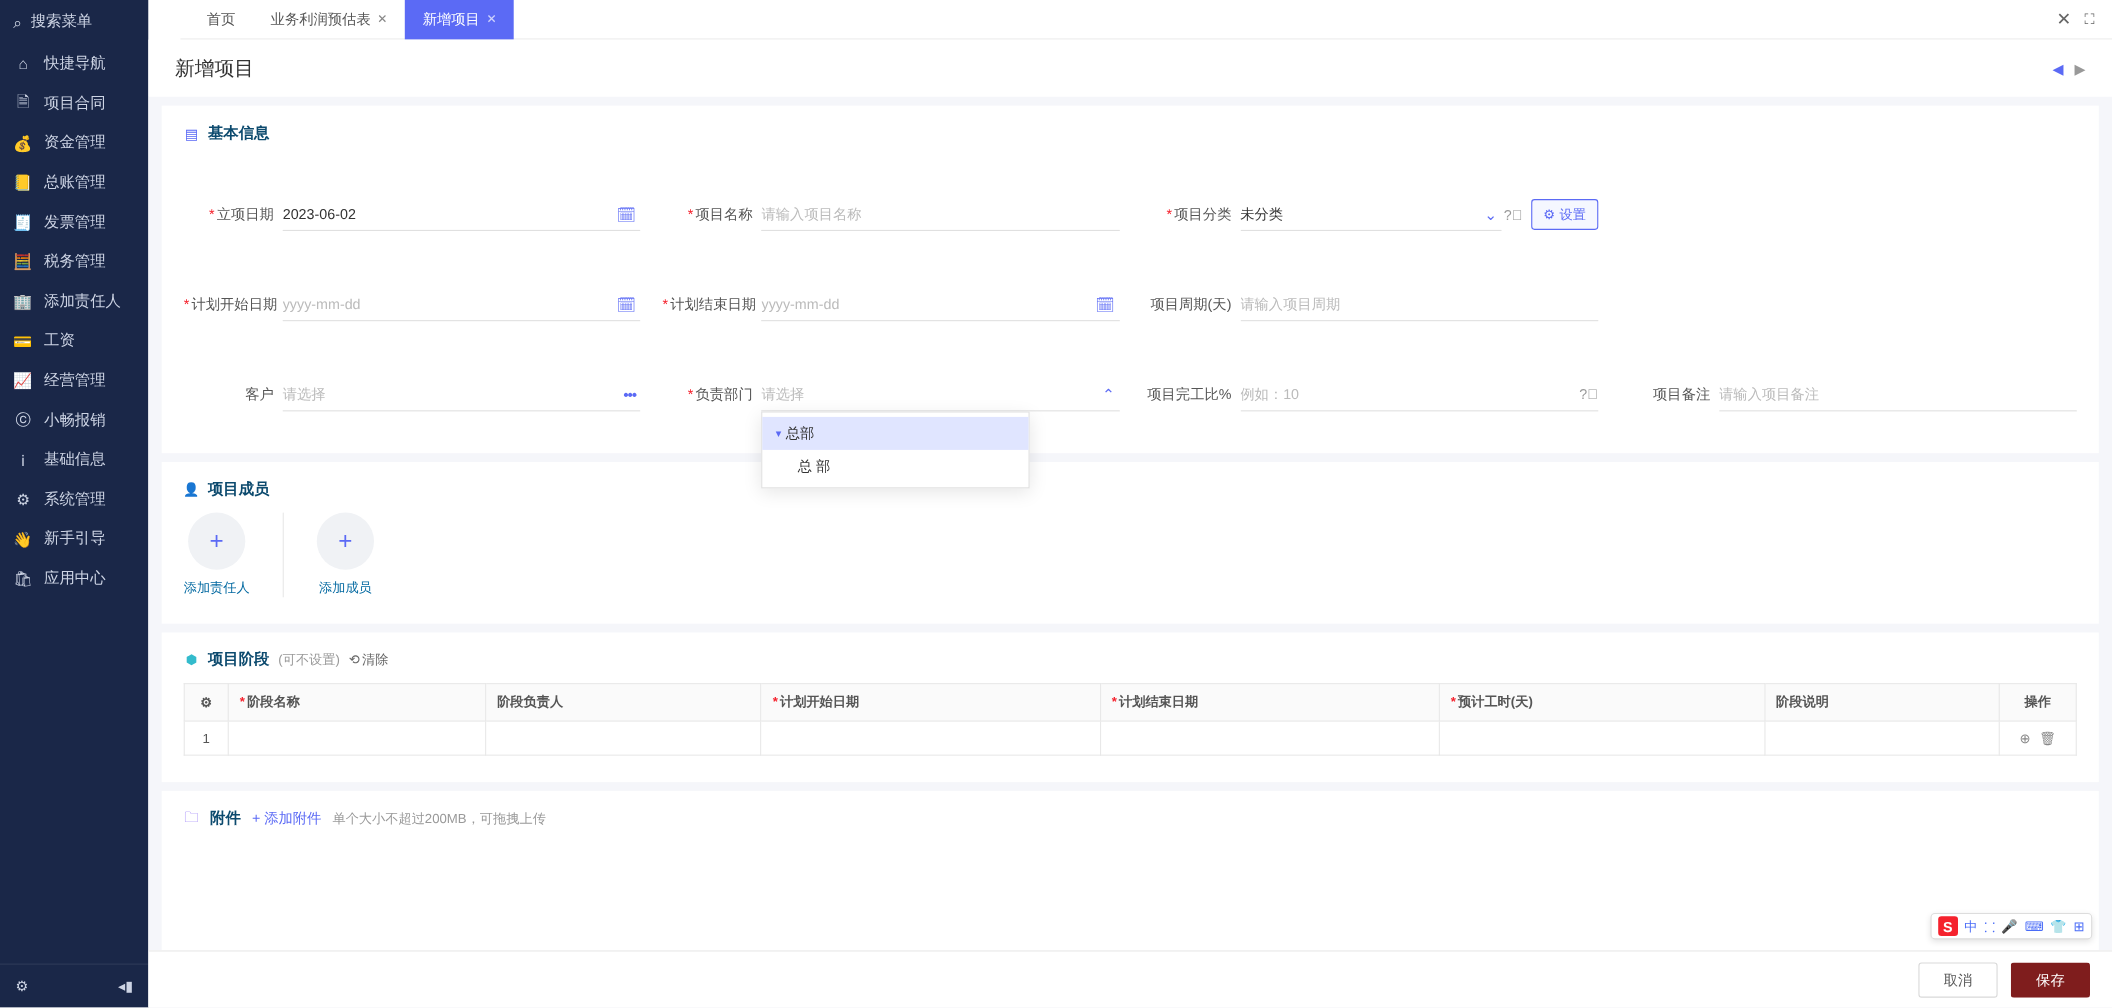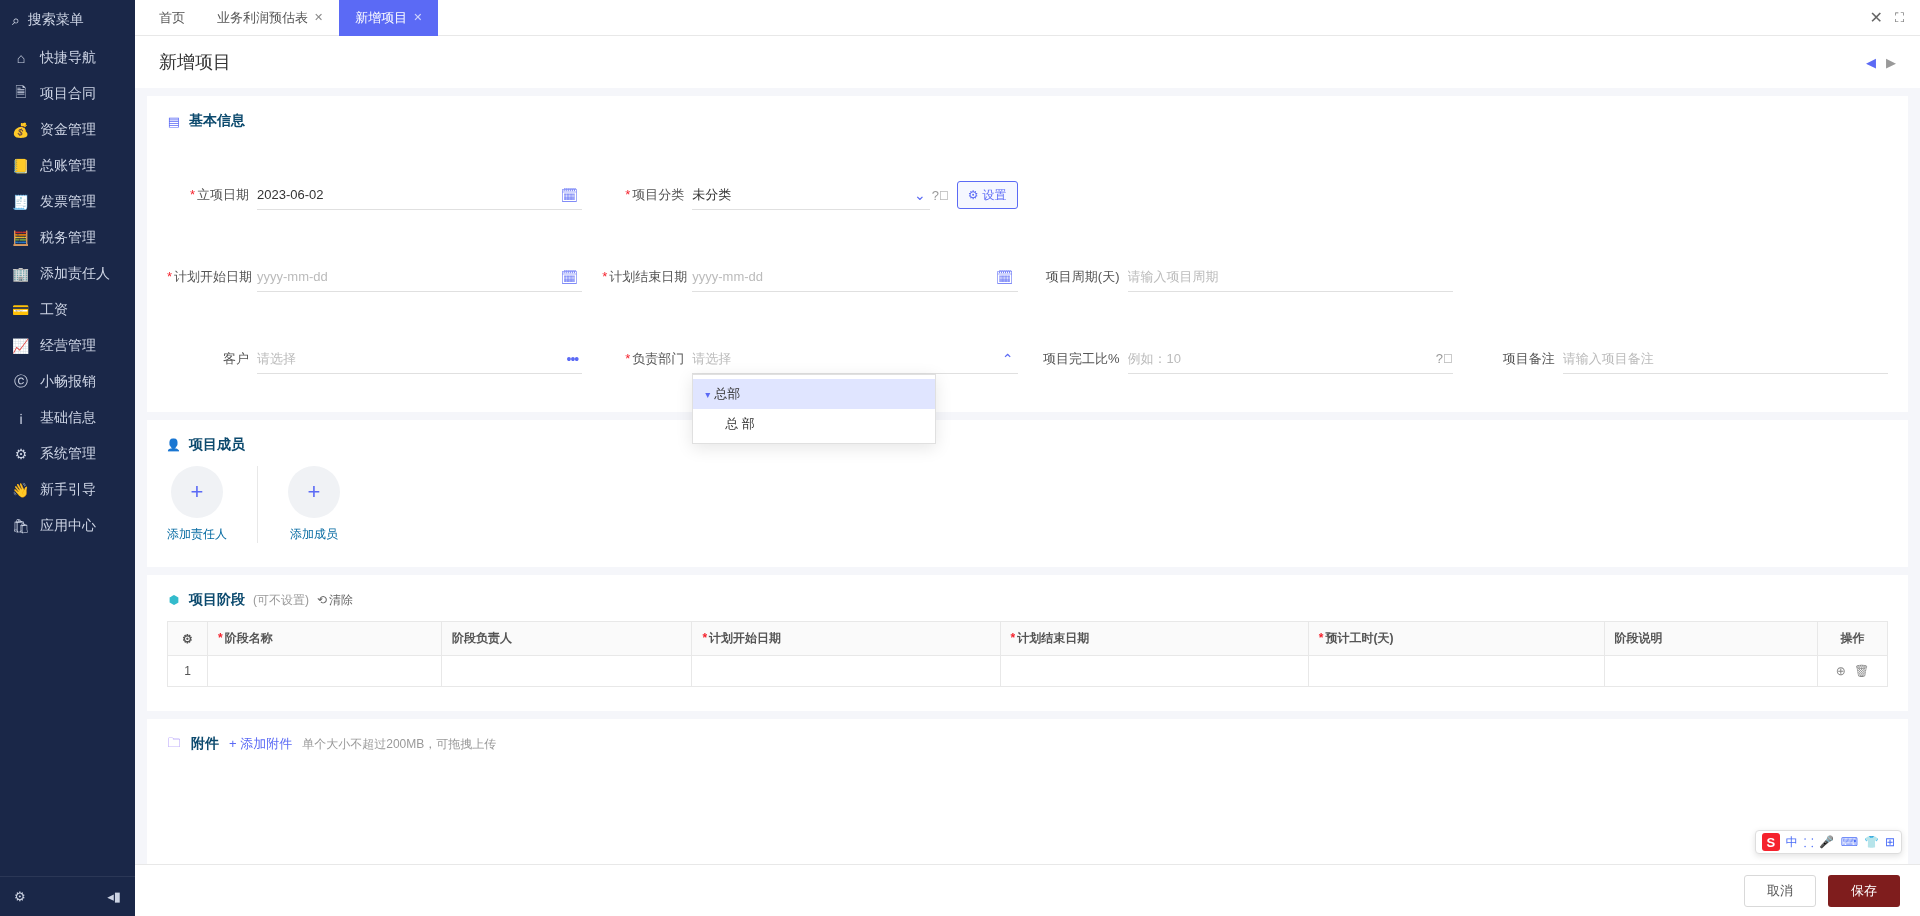--- a/index.html
+++ b/index.html
@@ -11,21 +11,21 @@
 .sidebar { width: 135px; background: #1a2748; color: #cdd4e4; display: flex; flex-direction: column; }
 .sidebar-search { height: 40px; display: flex; align-items: center; padding: 0 12px; gap: 8px; font-size: 14px; }
 .sidebar-item { height: 36px; display: flex; align-items: center; padding: 0 12px; gap: 10px; cursor: pointer; font-size: 14px; }
 .sidebar-item .icon { width: 18px; height: 18px; display: inline-flex; align-items: center; justify-content: center; }
 .sidebar-footer { margin-top: auto; height: 40px; display: flex; align-items: center; justify-content: space-between; padding: 0 14px; border-top: 1px solid rgba(255,255,255,0.08); }
 
 
 .main { flex: 1; display: flex; flex-direction: column; background: #fff; position: relative; }
 
 
-.tabs { height: 36px; display: flex; align-items: center; border-bottom: 1px solid #e8e8e8; padding: 0 8px; }
+.tabs { height: 36px; display: flex; align-items: center; border-bottom: 1px solid #e8e8e8; padding: 0 8px; margin-left: 29px; }
 .tab { height: 36px; padding: 0 16px; display: flex; align-items: center; gap: 6px; cursor: pointer; font-size: 13px; color: #555; }
 .tab.active { background: #5b6af5; color: #fff; }
 .tab .close { font-size: 11px; opacity: 0.7; }
 .tabs-right { margin-left: auto; display: flex; align-items: center; gap: 12px; padding-right: 8px; color: #666; }
 .fullscreen-btn { cursor: pointer; }
 
 
 .content { flex: 1; overflow-y: auto; background: #f5f6fa; padding: 0; display: flex; flex-direction: column; }
 .page-header { background: #fff; padding: 14px 24px; display: flex; align-items: center; justify-content: space-between; }
 .page-title { font-size: 18px; font-weight: 500; color: #333; }
@@ -207,20 +207,26 @@
           <span class="section-title">基本信息</span>
         </div>
 
         <div class="form-row">
           <div class="form-item">
             <div class="form-label"><span class="req">*</span><span>立项日期</span></div>
             <div class="form-field">
               <span class="value-text">2023-06-02</span>
               <span style="flex:1"></span>
               <span class="field-icon ico">🗓</span>
+            </div>
+          </div>
+          <div class="form-item">
+            <div class="form-label"><span class="req">*</span><span>项目名称</span></div>
+            <div class="form-field">
+              <input placeholder="请输入项目名称" style="">
             </div>
           </div>
           <div class="form-item">
             <div class="form-label"><span class="req">*</span><span>项目分类</span></div>
             <div class="form-field">
               <span class="value-text">未分类</span>
               <span style="flex:1"></span>
               <span class="field-icon ico" style="color:#5b6af5;">⌄</span>
             </div>
             <span class="help-icon ico">?⃝</span>

